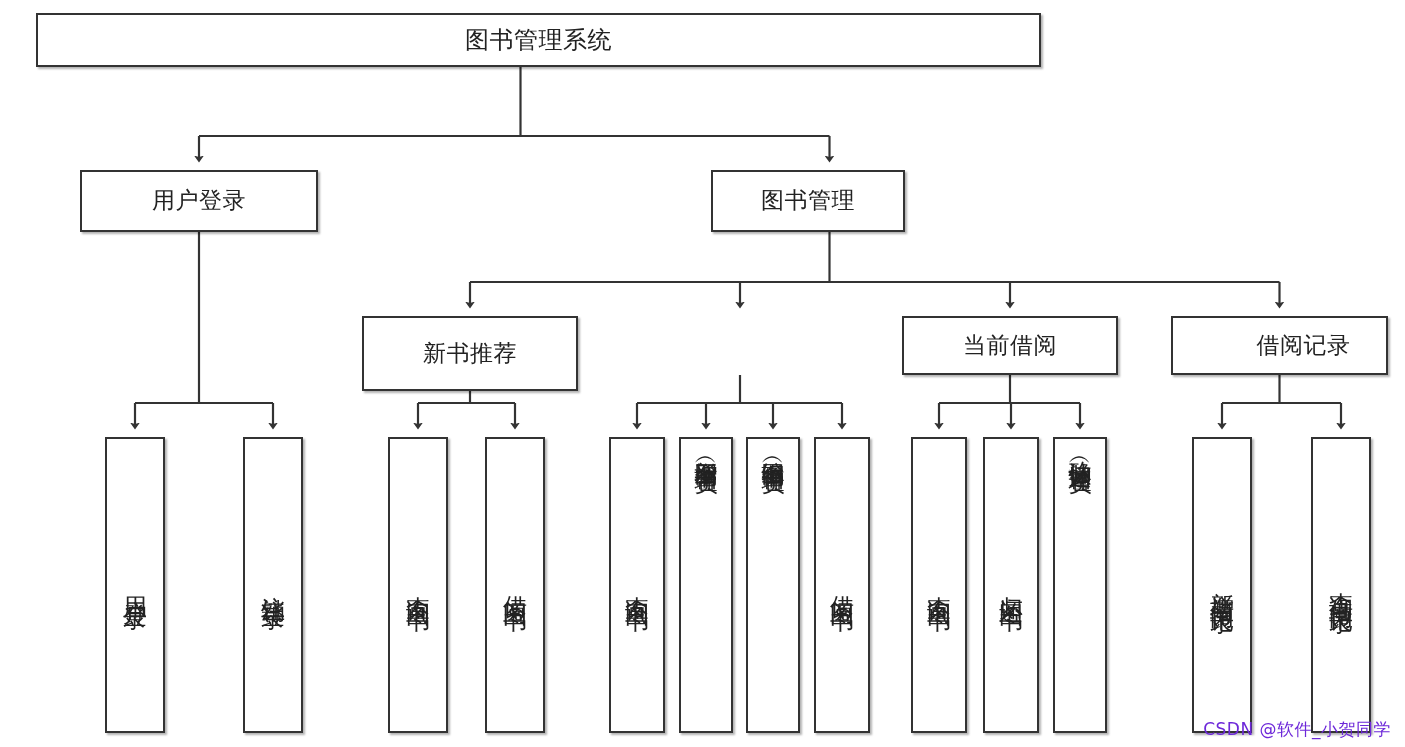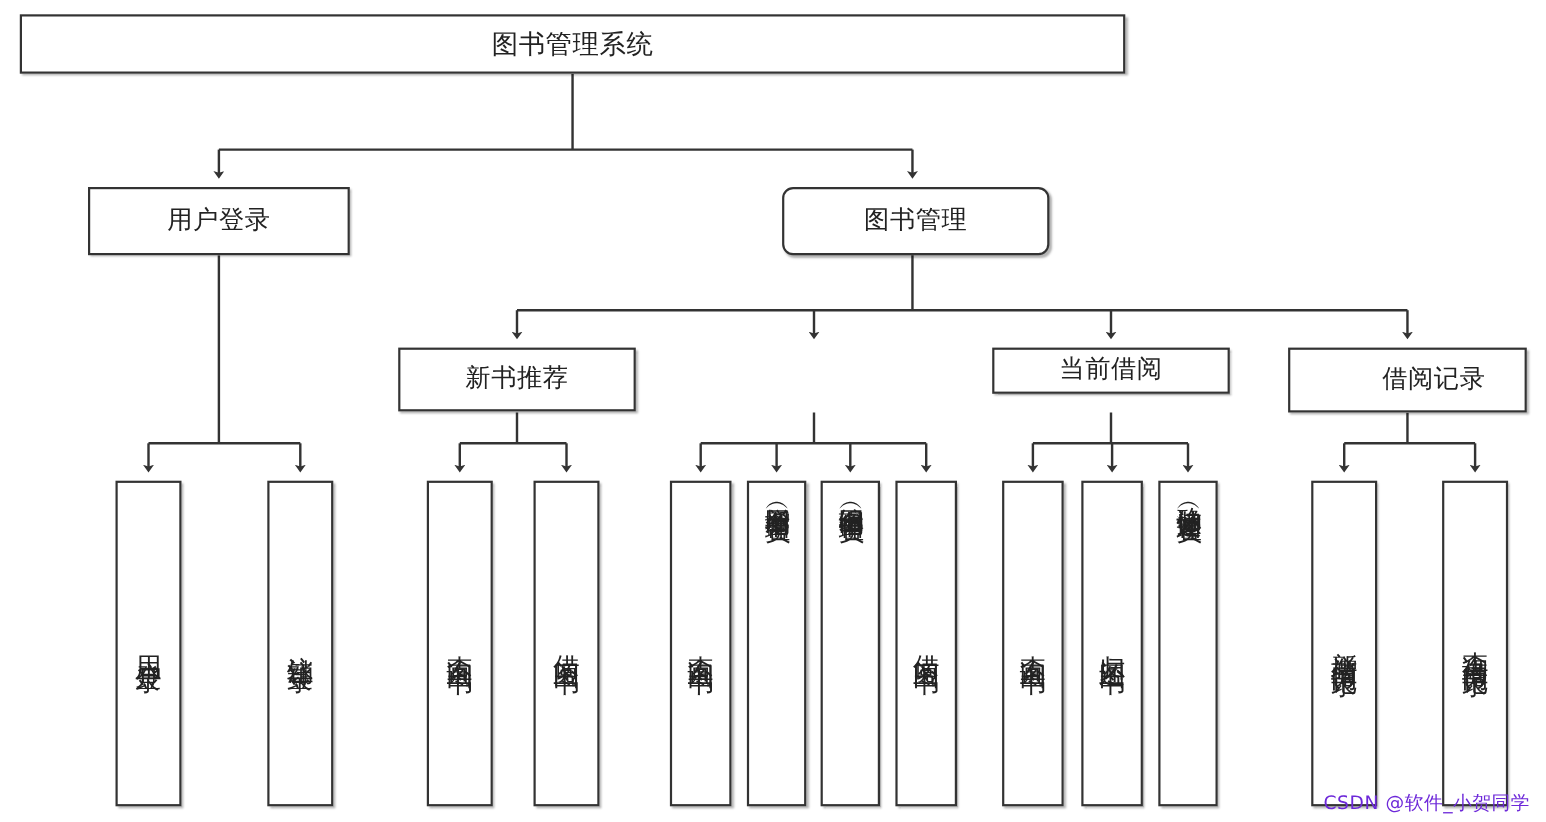--- a/index.html
+++ b/index.html
@@ -125,35 +125,35 @@
         <path d="M 939 403 V 426" marker-end="url(#arrowhead)"></path>
         <path d="M 1011 403 V 426" marker-end="url(#arrowhead)"></path>
         <path d="M 1080 403 V 426" marker-end="url(#arrowhead)"></path>
         <path d="M 1279.5 375 V 403"></path>
         <path d="M 1222 403 H 1341"></path>
         <path d="M 1222 403 V 426" marker-end="url(#arrowhead)"></path>
         <path d="M 1341 403 V 426" marker-end="url(#arrowhead)"></path>
       </g>
   </svg>
 
-  <div class="node h level-root" style="left: 18px; top: 13px; width: 1005px; height: 54px;">
+  <div class="node h level-root" style="left: 36px; top: 13px; width: 1005px; height: 54px;">
     <span class="node-label">图书管理系统</span>
   </div>
 
   <div class="node h" style="left: 80px; top: 170px; width: 238px; height: 62px;">
     <span class="node-label">用户登录</span>
   </div>
-  <div class="node h" style="left: 711px; top: 170px; width: 243px; height: 62px; border-radius: 10px;">
+  <div class="node h" style="left: 711px; top: 170px; width: 194px; height: 62px;">
     <span class="node-label">图书管理</span>
   </div>
 
-  <div class="node h" style="left: 362px; top: 316px; width: 216px; height: 58px;">
+  <div class="node h" style="left: 362px; top: 316px; width: 216px; height: 75px;">
     <span class="node-label">新书推荐</span>
   </div>
-  <div class="node h" style="left: 902px; top: 316px; width: 216px; height: 42px;">
+  <div class="node h" style="left: 902px; top: 316px; width: 216px; height: 59px;">
     <span class="node-label">当前借阅</span>
   </div>
   <div class="node h" style="left: 1171px; top: 316px; width: 217px; height: 59px; padding-left: 48px;">
     <span class="node-label">借阅记录</span>
   </div>
 
   <div class="node v vcenter" style="left: 105px; top: 437px; width: 60px; height: 296px;">
     <span class="node-label">用户登录</span>
   </div>
   <div class="node v vcenter" style="left: 243px; top: 437px; width: 60px; height: 296px;">

